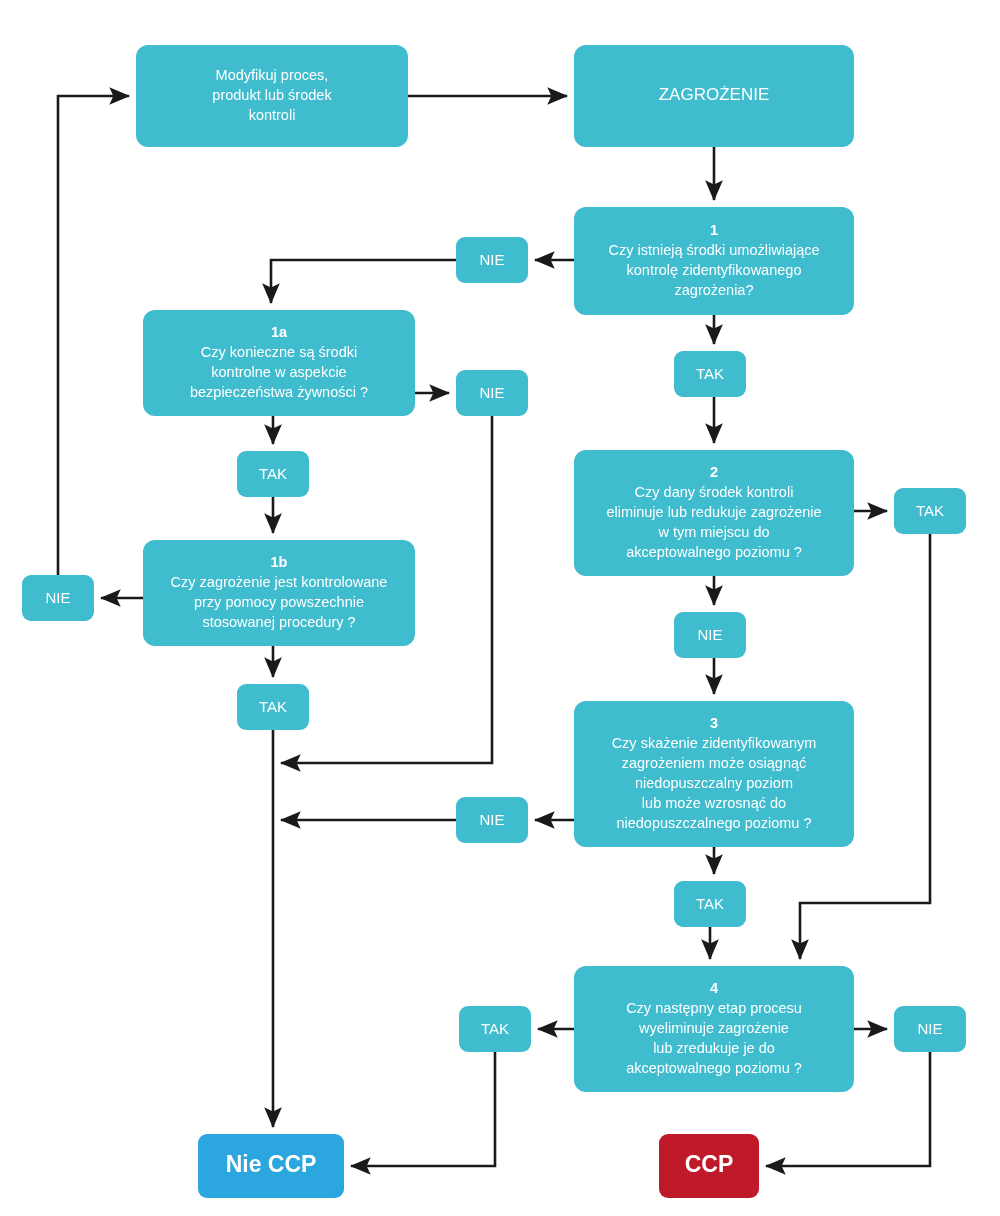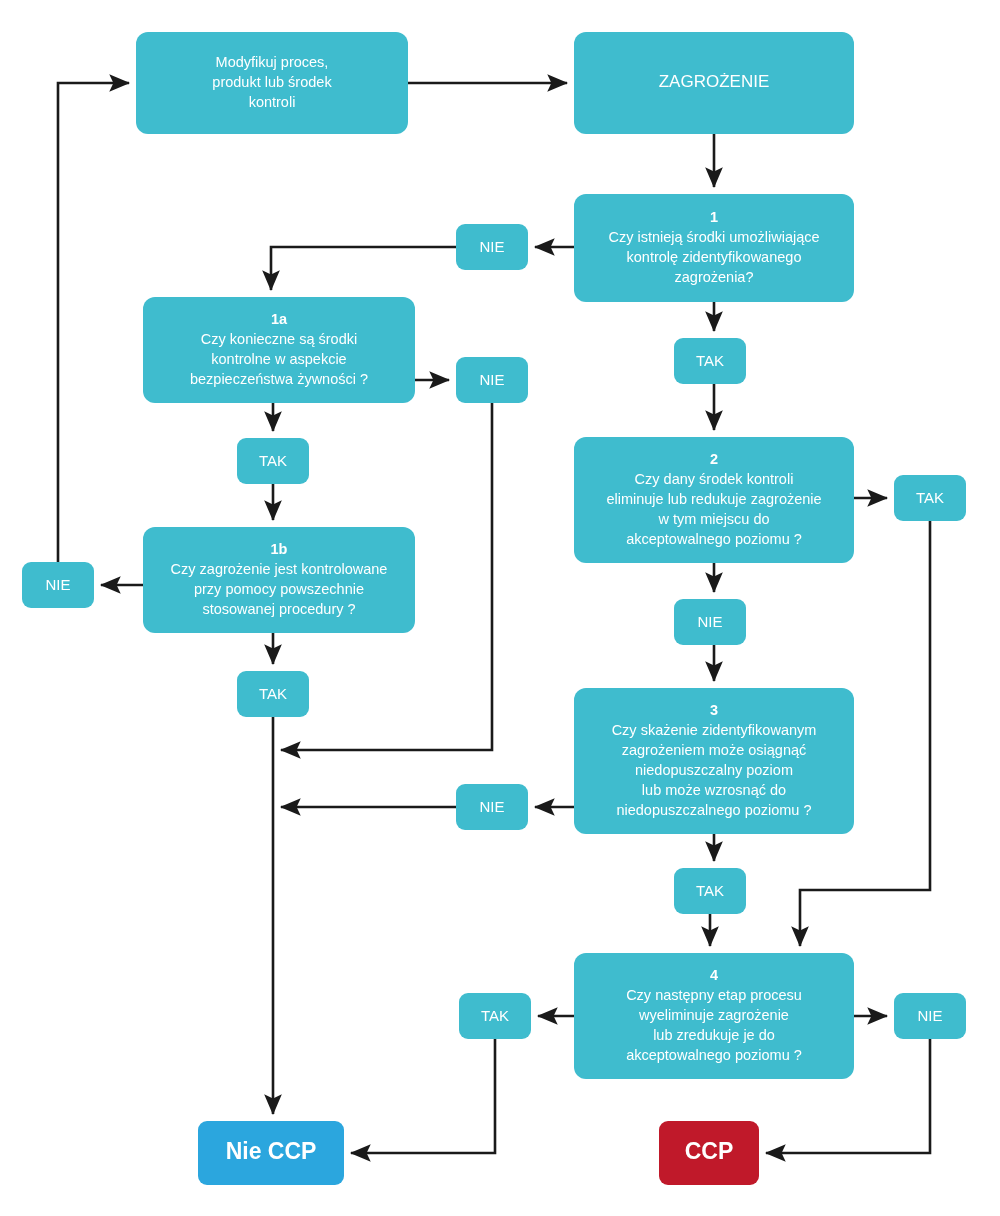--- a/index.html
+++ b/index.html
@@ -10,20 +10,21 @@
   body {
     width: 1000px;
     height: 1216px;
     font-family: "Liberation Sans", sans-serif;
     overflow: hidden;
   }
   #chart-root {
     position: relative;
     width: 1000px;
     height: 1184px;
+    margin-top: 13px;
   }
   svg.flow {
     display: block;
     width: 1000px;
     height: 1216px;
   }
   .node-rect {
     fill: #3fbcce;
   }
   .node-rect.terminal-no {

